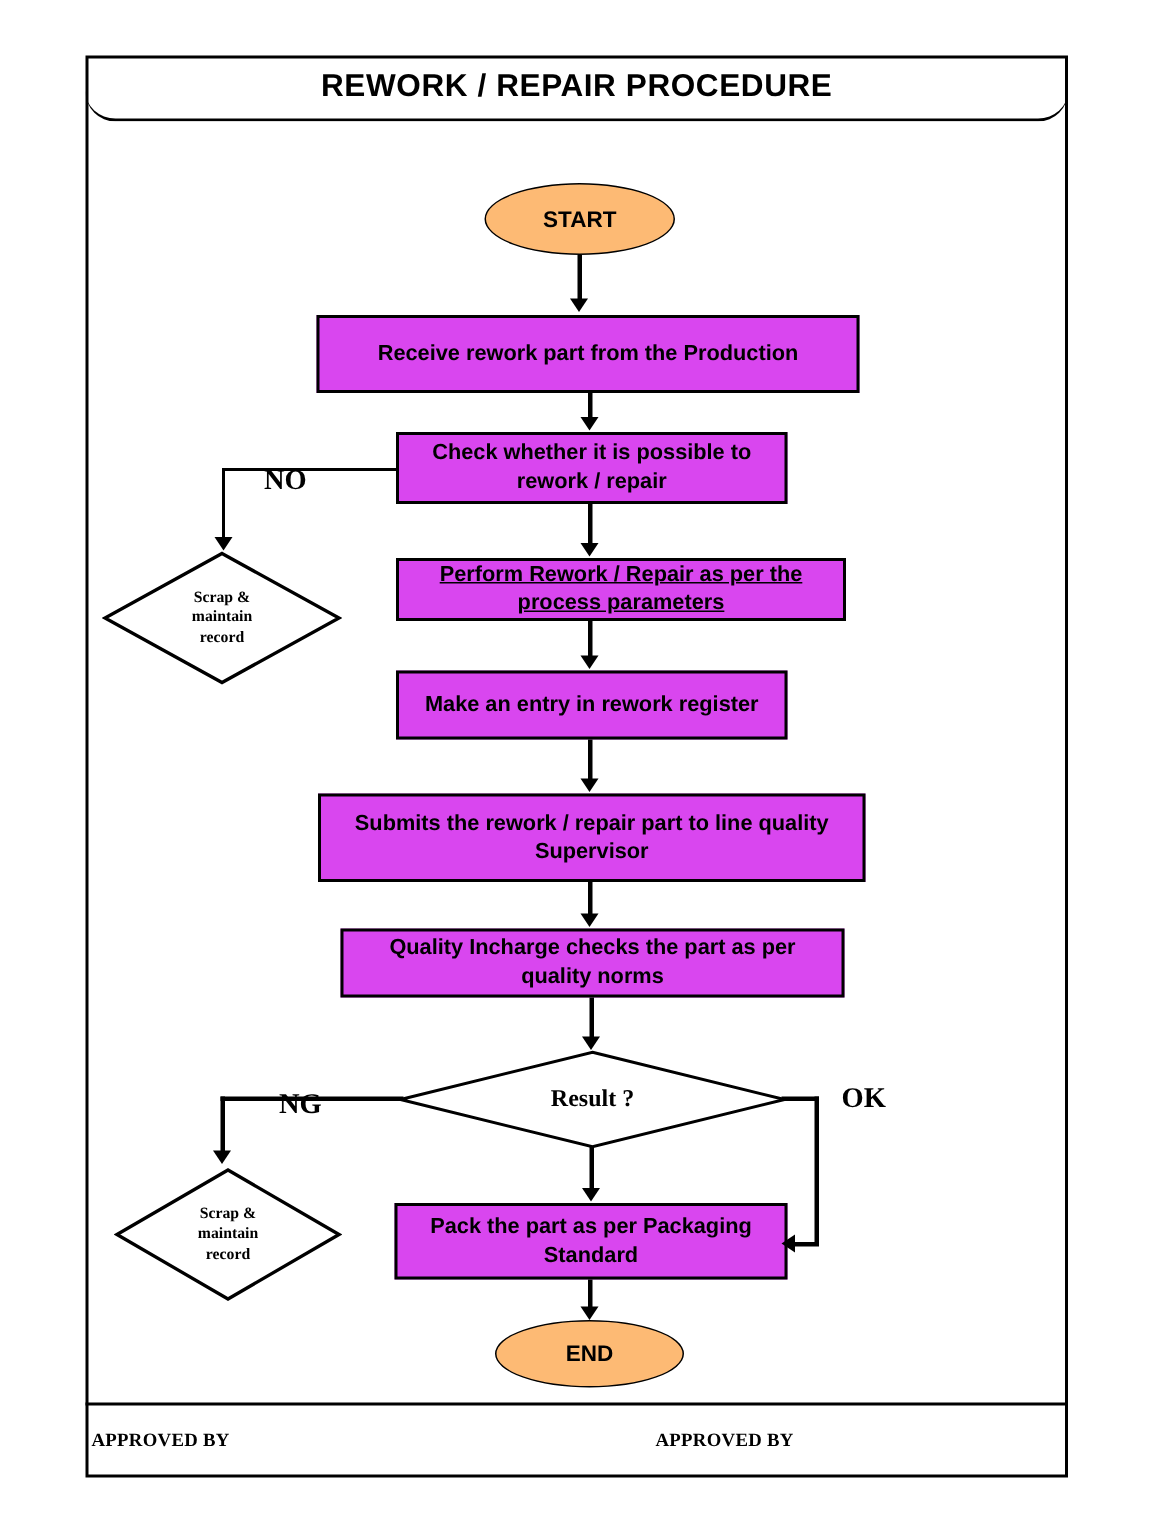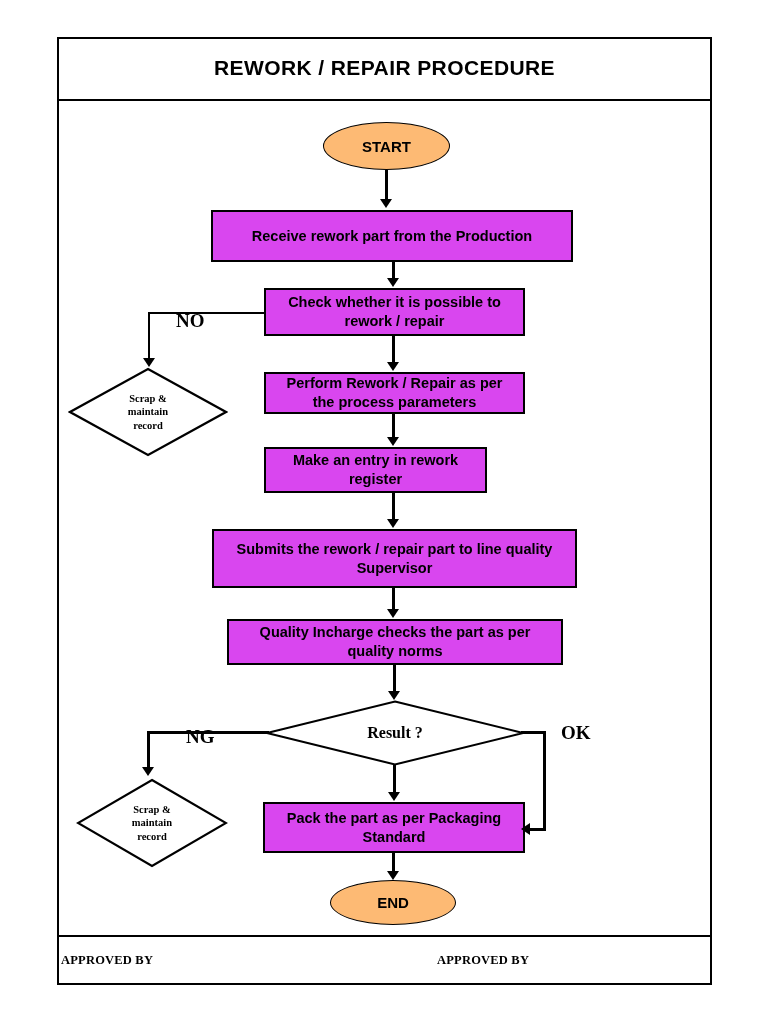--- a/index.html
+++ b/index.html
@@ -28,26 +28,27 @@
     height: 948px;
     border: 2px solid #000;
     box-sizing: border-box;
     background: #fff;
   }
   .title-bar {
     position: absolute;
     left: 57px;
     top: 37px;
     width: 655px;
-    height: 64px;
+    height: 44px;
     box-sizing: border-box;
     border-bottom: 2px solid #000;
     display: flex;
     align-items: center;
     justify-content: center;
+    border-radius: 20px;
   }
   .title-text {
     font-family: "Liberation Sans", sans-serif;
     font-weight: bold;
     font-size: 21px;
     letter-spacing: 0.4px;
     color: #000;
   }
   .footer-bar {
     position: absolute;
@@ -184,25 +185,25 @@
     </svg>
     <div class="diamond-label diamond-small-label">
       <div>
         <div>Scrap &amp;</div>
         <div>maintain</div>
         <div>record</div>
       </div>
     </div>
   </div>
 
-  <div class="node process" style="left:264px; top:372px; width:261px; height:42px;">
+  <div class="node process" style="left:264px; top:372px; width:300px; height:42px;text-decoration:underline;">
     <span>Perform Rework / Repair as per the process parameters</span>
   </div>
 
-  <div class="node process" style="left:264px; top:447px; width:223px; height:46px;">
+  <div class="node process" style="left:264px; top:447px; width:261px; height:46px;">
     <span>Make an entry in rework register</span>
   </div>
 
   <div class="node process" style="left:212px; top:529px; width:365px; height:59px;">
     <span>Submits the rework / repair part to line quality Supervisor</span>
   </div>
 
   <div class="node process" style="left:227px; top:619px; width:336px; height:46px;">
     <span>Quality Incharge checks the part as per quality norms</span>
   </div>

